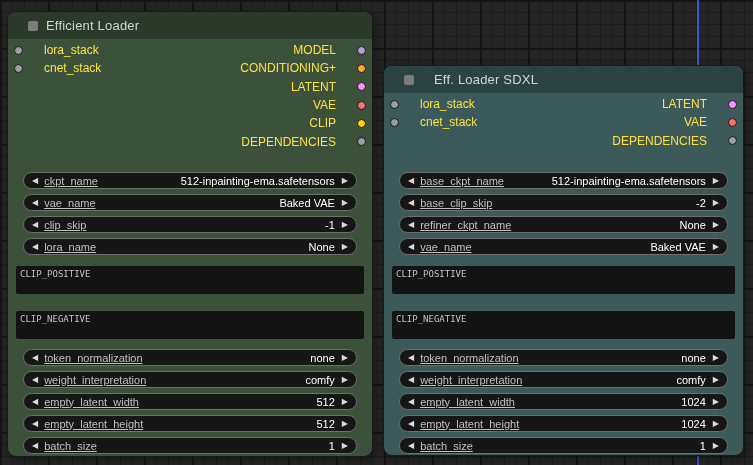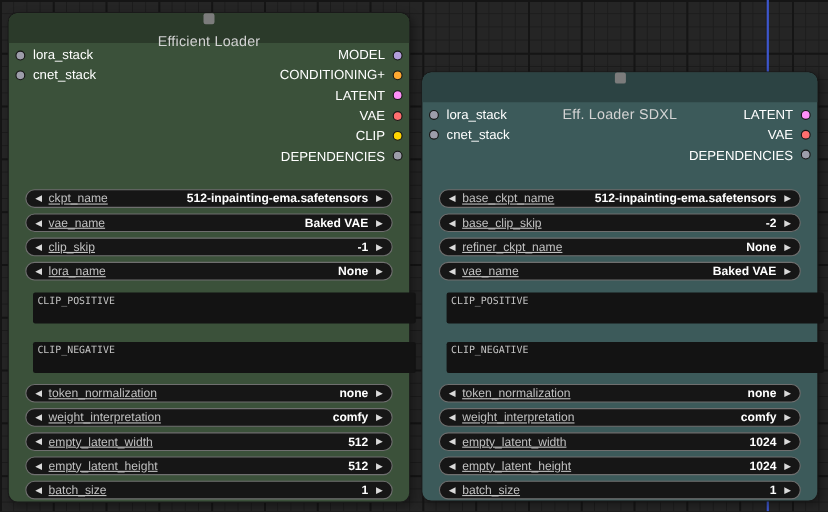--- a/index.html
+++ b/index.html
@@ -24,44 +24,44 @@
   .node{
     position:absolute;z-index:2;box-sizing:border-box;
     border:1px solid #191919;border-radius:9px;
     box-shadow:3px 3px 8px rgba(0,0,0,.35);
   }
   #node1{left:7px;top:11px;width:366px;height:446px;}
   #node2{left:383px;top:65px;width:361px;height:391px;}
   .node-header{
     position:absolute;top:0;left:0;right:0;height:27px;
     border-radius:8px 8px 0 0;
-    display:flex;align-items:center;padding:0 10px;gap:8px;box-sizing:border-box;flex-direction:column;
+    display:flex;align-items:center;padding:0 20px;gap:8px;box-sizing:border-box;
   }
   .collapse-box{width:10px;height:10px;background:#7c7c7c;border-radius:2px;flex:none;}
   .node-title{font-size:13px;color:#d3d3d3;white-space:nowrap;letter-spacing:.2px;}
   .slots{position:absolute;top:29px;left:0;right:0;}
   .inputs{position:absolute;left:6px;top:0;}
   .outputs{position:absolute;right:6px;top:0;}
-  .slot-row{height:18.3px;display:flex;align-items:center;gap:7px;font-size:12px;color:#ffffff;white-space:nowrap;}
+  .slot-row{height:18.3px;display:flex;align-items:center;gap:21px;font-size:12px;color:#fde047;white-space:nowrap;}
   .outputs .slot-row{justify-content:flex-end;}
   .dot{width:9px;height:9px;border-radius:50%;border:1px solid #161616;box-sizing:border-box;flex:none;}
   .widgets{position:absolute;left:0;right:0;}
   #node1 .widgets{top:160px;}
   #node2 .widgets{top:106px;}
   .combo{
     height:17px;margin:0 15px 5px;background:#161616;
     border:1px solid #6f6f6f;border-radius:9px;
     display:flex;align-items:center;padding:0 8px;box-sizing:border-box;
     overflow:hidden;white-space:nowrap;
   }
   .arrow{font-size:8px;color:#dadada;line-height:1;flex:none;}
   .combo .wlabel{font-size:11px;color:#c0c0c0;margin-left:6px;text-decoration:underline;}
-  .combo .wvalue{font-size:11px;color:#ffffff;font-weight:700;margin-left:auto;margin-right:7px;padding-left:36px;}
+  .combo .wvalue{font-size:11px;color:#ffffff;font-weight:400;margin-left:auto;margin-right:7px;padding-left:36px;}
   .prompt{
-    display:block;height:28px;margin:0 22px;width:calc(100% - 16px);
+    display:block;height:28px;margin:0 8px;width:calc(100% - 16px);
     background:#131313;border:none;border-radius:2px;padding:3px 4px;box-sizing:border-box;
     font:9px "DejaVu Sans Mono",monospace;color:#c3c3c3;
     resize:none;overflow:hidden;outline:none;
   }
   .prompt.first{margin-top:11px;}
   .prompt.second{margin-top:17px;}
   .combo.after-prompts{margin-top:10px;}
 </style>
 </head>
 <body>

